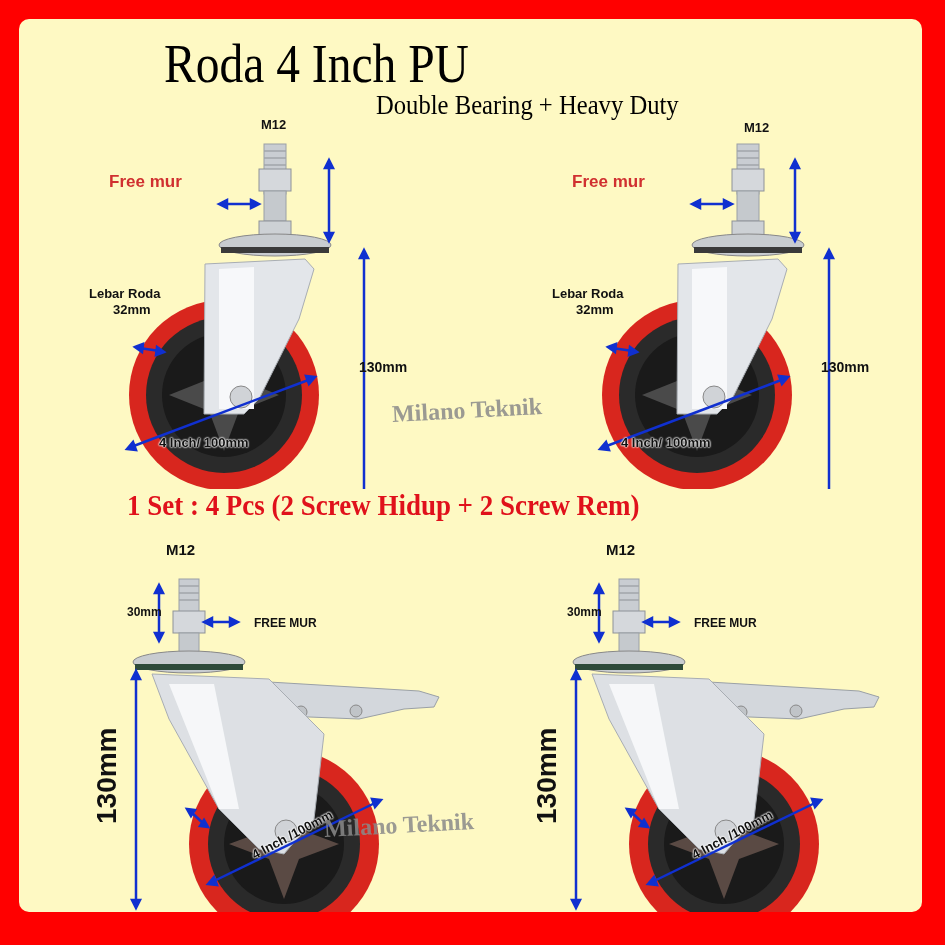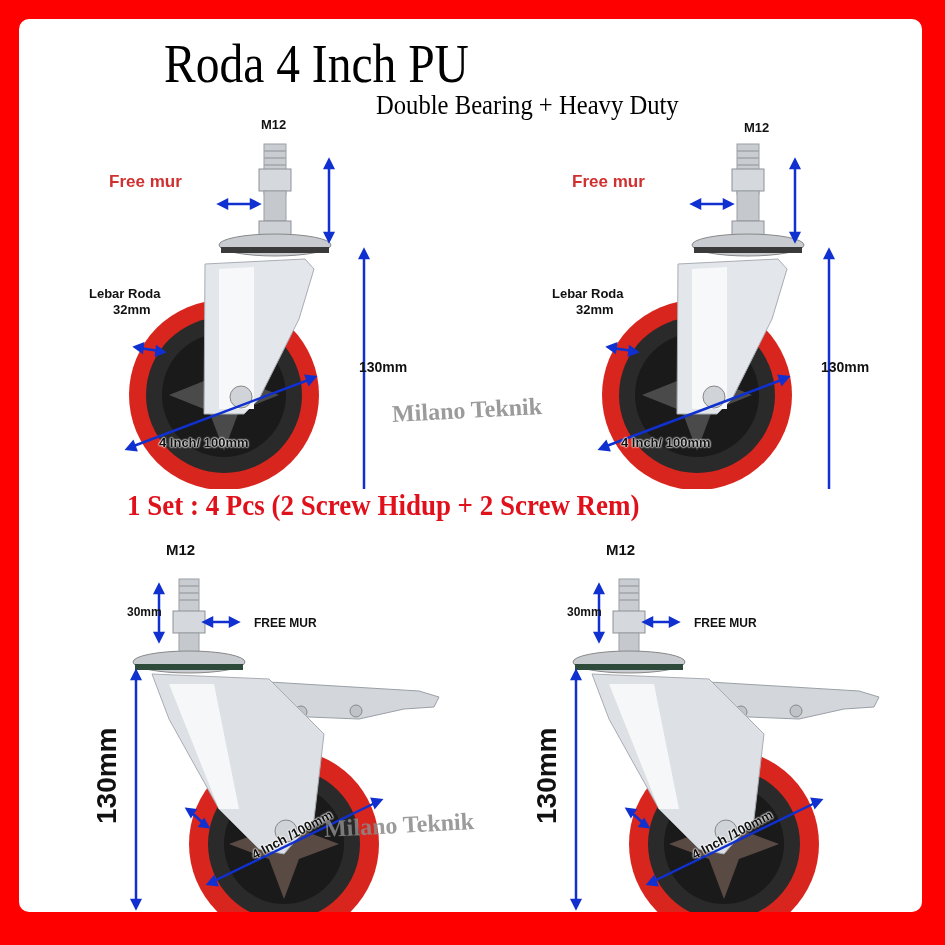--- a/index.html
+++ b/index.html
@@ -1,17 +1,17 @@
 <!DOCTYPE html>
 <html><head>
 <meta charset="utf-8">
 <style>
   html,body{margin:0;padding:0;}
   body{width:945px;height:945px;background:#ff0000;position:relative;overflow:hidden;font-family:"Liberation Sans",sans-serif;}
-  .panel{position:absolute;left:19px;top:19px;width:903px;height:893px;background:#ffffff;border-radius:10px;overflow:hidden;}
+  .panel{position:absolute;left:19px;top:19px;width:903px;height:893px;background:#fef9c3;border-radius:10px;overflow:hidden;}
   .title{position:absolute;left:145px;top:14px;font-family:"Liberation Serif",serif;font-size:54px;color:#000;letter-spacing:0px;transform:scaleX(0.88);transform-origin:left top;white-space:nowrap;}
   .subtitle{position:absolute;left:357px;top:70px;font-family:"Liberation Serif",serif;font-size:28px;color:#000;transform:scaleX(0.88);transform-origin:left top;white-space:nowrap;}
   .setline{position:absolute;left:108px;top:470px;font-family:"Liberation Serif",serif;font-weight:bold;font-size:29px;color:#e0111b;white-space:nowrap;transform:scaleX(0.93);transform-origin:left top;}
   .lbl{position:absolute;font-weight:bold;color:#111;white-space:nowrap;}
   .lbl.red{color:#d03030;}
   .wm{position:absolute;font-family:"Liberation Serif",serif;font-weight:bold;font-size:24px;color:#8a8a8a;opacity:0.85;white-space:nowrap;}
   .caster{position:absolute;}
   svg{display:block;}
   .rot{position:absolute;transform:rotate(-90deg);transform-origin:left top;font-weight:bold;color:#111;font-size:28px;white-space:nowrap;}
   .diag{position:absolute;font-weight:bold;color:#111;font-size:13px;white-space:nowrap;text-shadow:0 0 2px #fff,0 0 2px #fff,0 0 2px #fff;}

